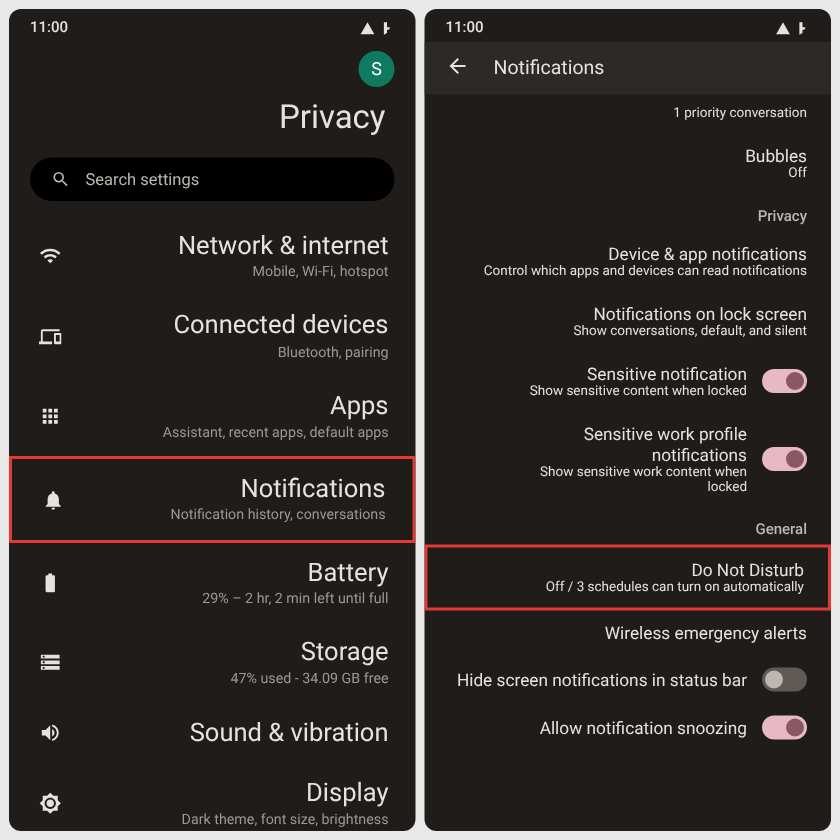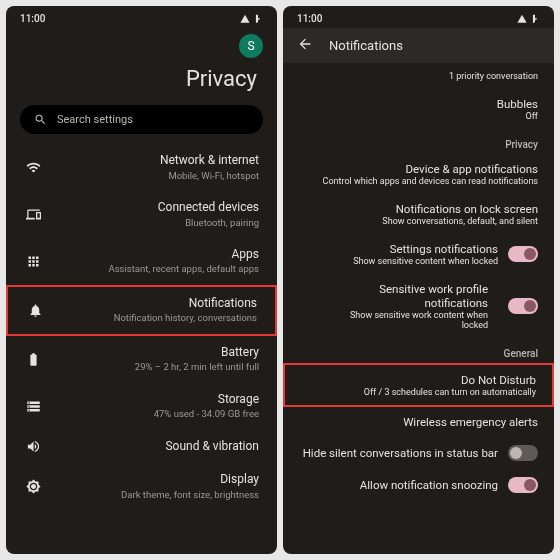--- a/index.html
+++ b/index.html
@@ -37,21 +37,21 @@
     color: #bdb7b1; font-size: 11px;
   }
   .list { flex: 1; overflow: hidden; }
   .row {
     display: flex; align-items: center; gap: 16px;
     padding: 9px 18px; position: relative;
   }
   .row .icon { width: 18px; display: flex; justify-content: center; }
   .row .icon svg { width: 15px; height: 15px; fill: #e7e2dd; }
   .row .txt { flex: 1; min-width: 0; }
-  .row .label { font-size: 12px; color: #e7e2dd; line-height: 1.3; margin-left: 35px; }
+  .row .label { font-size: 17px; color: #e7e2dd; line-height: 1.3; margin-left: 35px; }
   .row .sub { font-size: 9.5px; color: #9e9892; line-height: 1.3; margin-top: 1px; }
   .row2 { padding: 8px 16px; }
   .row2 .label { font-size: 11.5px; }
   .row2 .sub { font-size: 9px; }
   .section-hdr {
     font-size: 10px; color: #bdb7b1; padding: 10px 16px 4px; font-weight: 500;
   }
   .highlight { border: 2px solid #e53935; }
   .toggle {
     width: 30px; height: 16px; border-radius: 10px; position: relative;
@@ -213,43 +213,43 @@
     <div class="row2">
       <div class="label">Device &amp; app notifications</div>
       <div class="sub">Control which apps and devices can read notifications</div>
     </div>
     <div class="row2">
       <div class="label">Notifications on lock screen</div>
       <div class="sub">Show conversations, default, and silent</div>
     </div>
     <div class="row2" style="display:flex;align-items:center;gap:10px;">
       <div class="txt" style="flex:1;">
-          <div class="label">Settings notifications</div>
+          <div class="label">Sensitive notification</div>
           <div class="sub">Show sensitive content when locked</div>
         </div>
       <div class="toggle on"></div>
     </div>
-    <div class="row2" style="display:flex;align-items:center;gap:20px;margin-left:34px;">
+    <div class="row2" style="display:flex;align-items:center;gap:10px;margin-left:34px;">
       <div class="txt" style="flex:1;">
           <div class="label">Sensitive work profile notifications</div>
           <div class="sub">Show sensitive work content when locked</div>
         </div>
       <div class="toggle on"></div>
     </div>
     <div class="section-hdr">General</div>
     <div class="row2 highlight">
       <div class="label">Do Not Disturb</div>
       <div class="sub">Off / 3 schedules can turn on automatically</div>
     </div>
     <div class="row2">
       <div class="label">Wireless emergency alerts</div>
     </div>
     <div class="row2" style="display:flex;align-items:center;gap:10px;">
       <div class="txt" style="flex:1;">
-          <div class="label">Hide silent conversations in status bar</div>
+          <div class="label">Hide screen notifications in status bar</div>
         </div>
       <div class="toggle off"></div>
     </div>
     <div class="row2" style="display:flex;align-items:center;gap:10px;">
       <div class="txt" style="flex:1;">
           <div class="label">Allow notification snoozing</div>
         </div>
       <div class="toggle on"></div>
     </div>
   </div>

